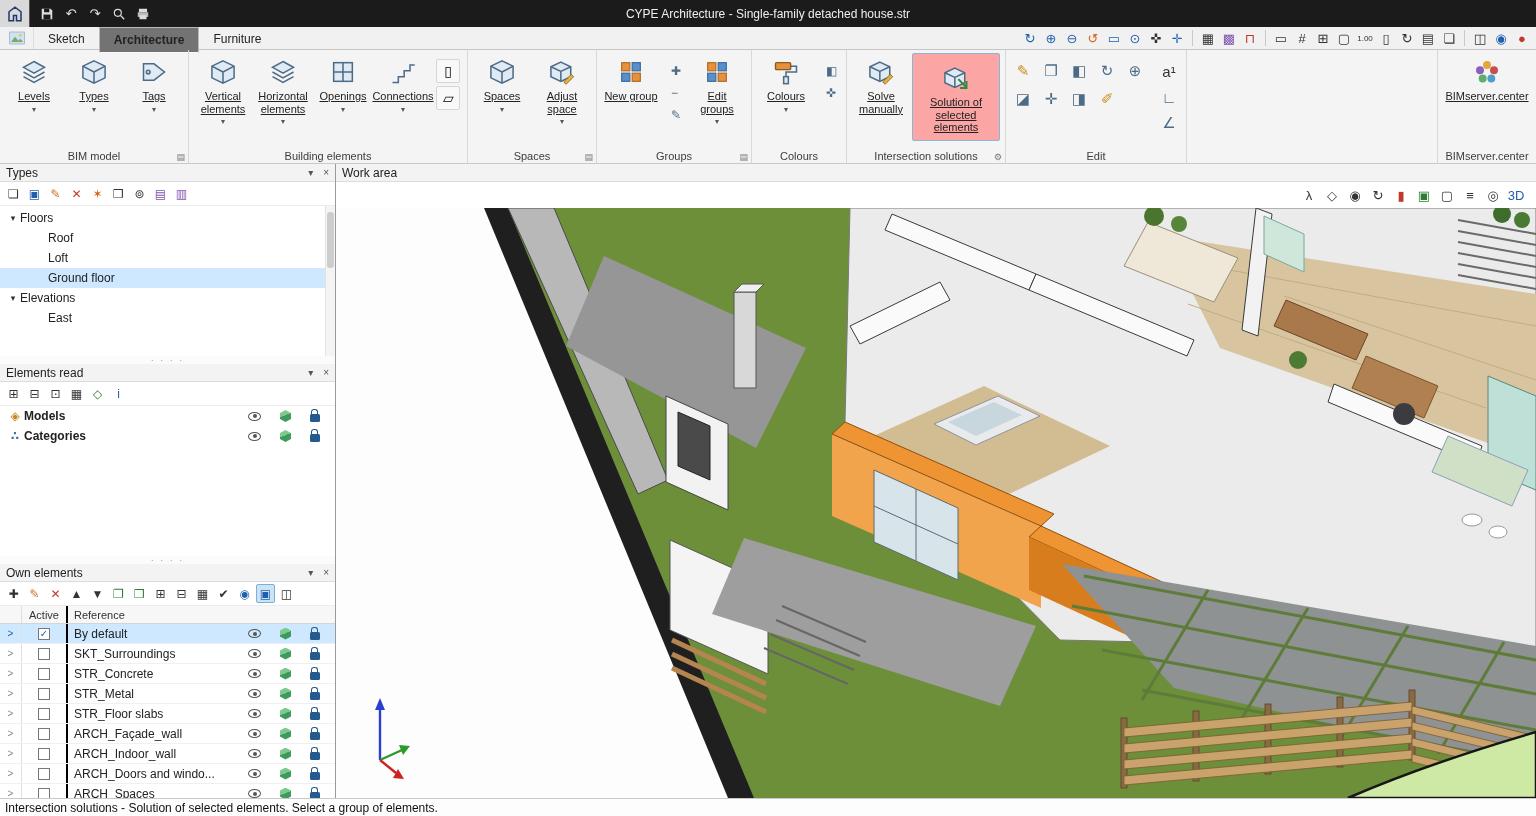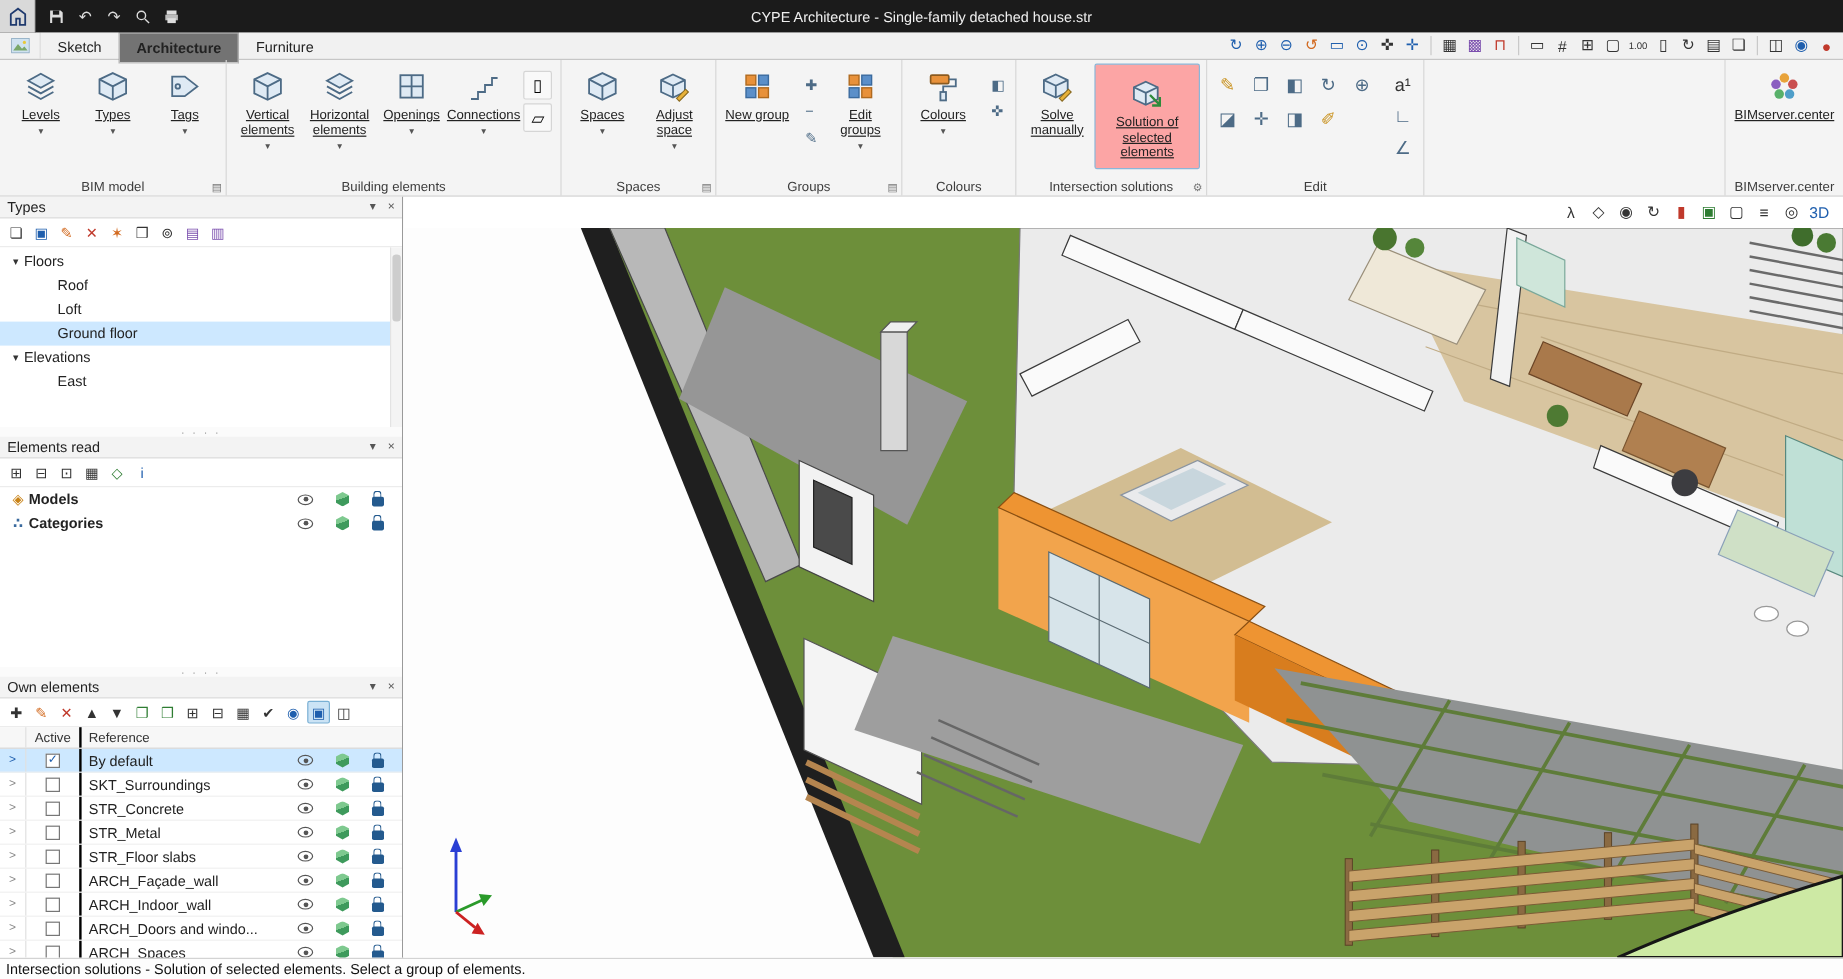--- a/index.html
+++ b/index.html
@@ -642,20 +642,23 @@
           <span class="trio">
             <span class="eye-ico"></span>
             <span class="cube-ico"></span>
             <span class="lock-ico"></span>
           </span>
         </div>
     </div>
   </div>
 
   <div class="workcol">
+    <div class="phead">
+      <span>Work area</span>
+    </div>
     <div class="viewbar">
       <span class="ico" data-tone="dark">λ</span>
         <span class="ico" data-tone="dark">◇</span>
         <span class="ico" data-tone="dark">◉</span>
         <span class="ico" data-tone="dark">↻</span>
         <span class="ico" data-tone="red">▮</span>
         <span class="ico" data-tone="green">▣</span>
         <span class="ico" data-tone="dark">▢</span>
         <span class="ico" data-tone="dark">≡</span>
         <span class="ico" data-tone="dark">◎</span>

